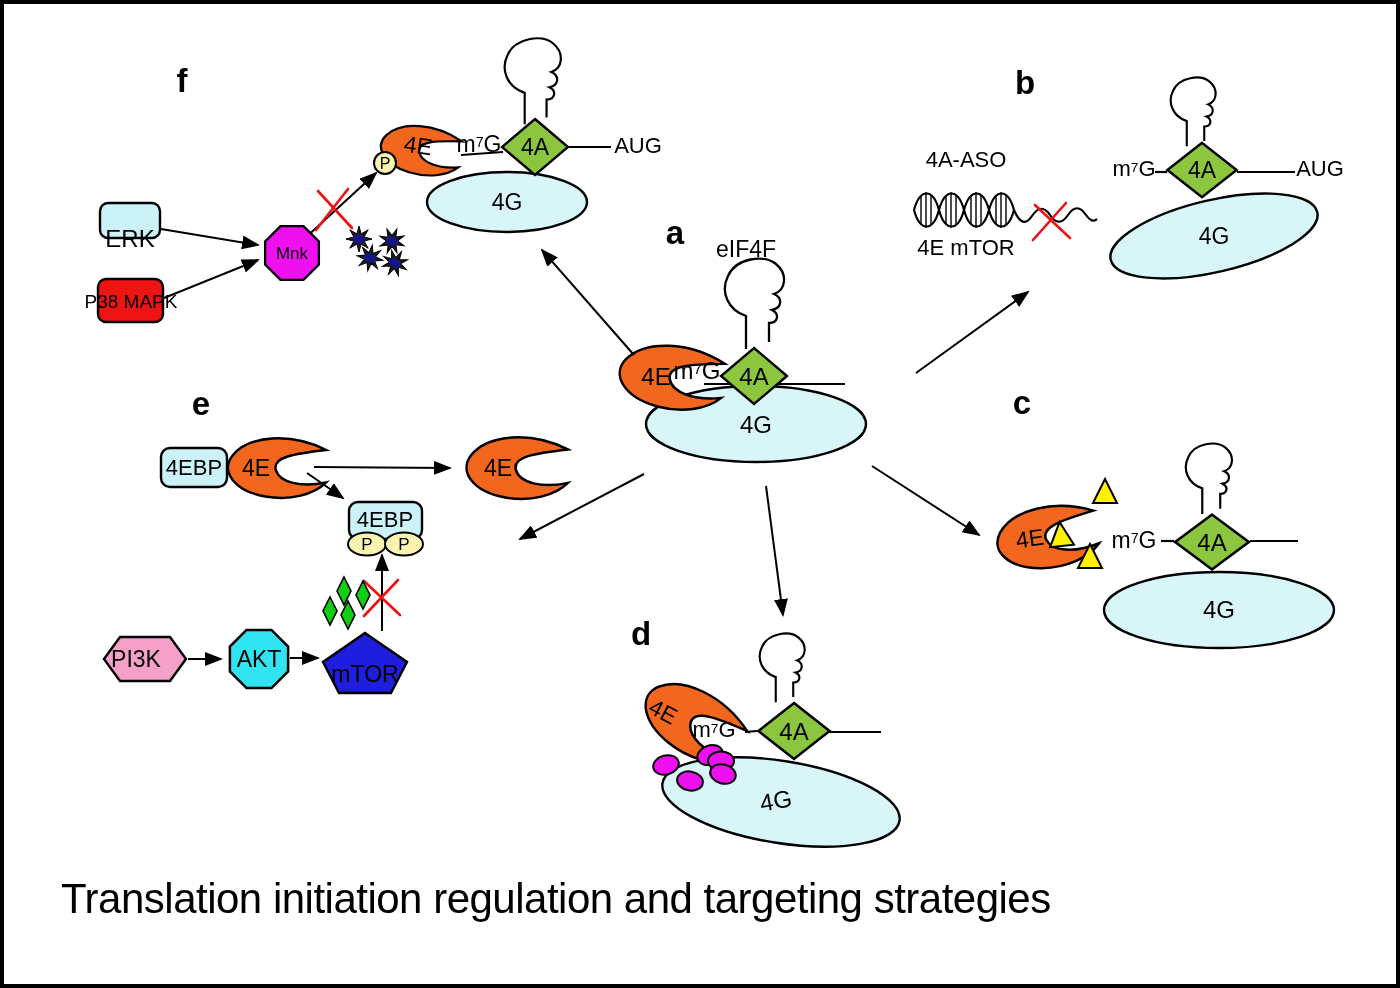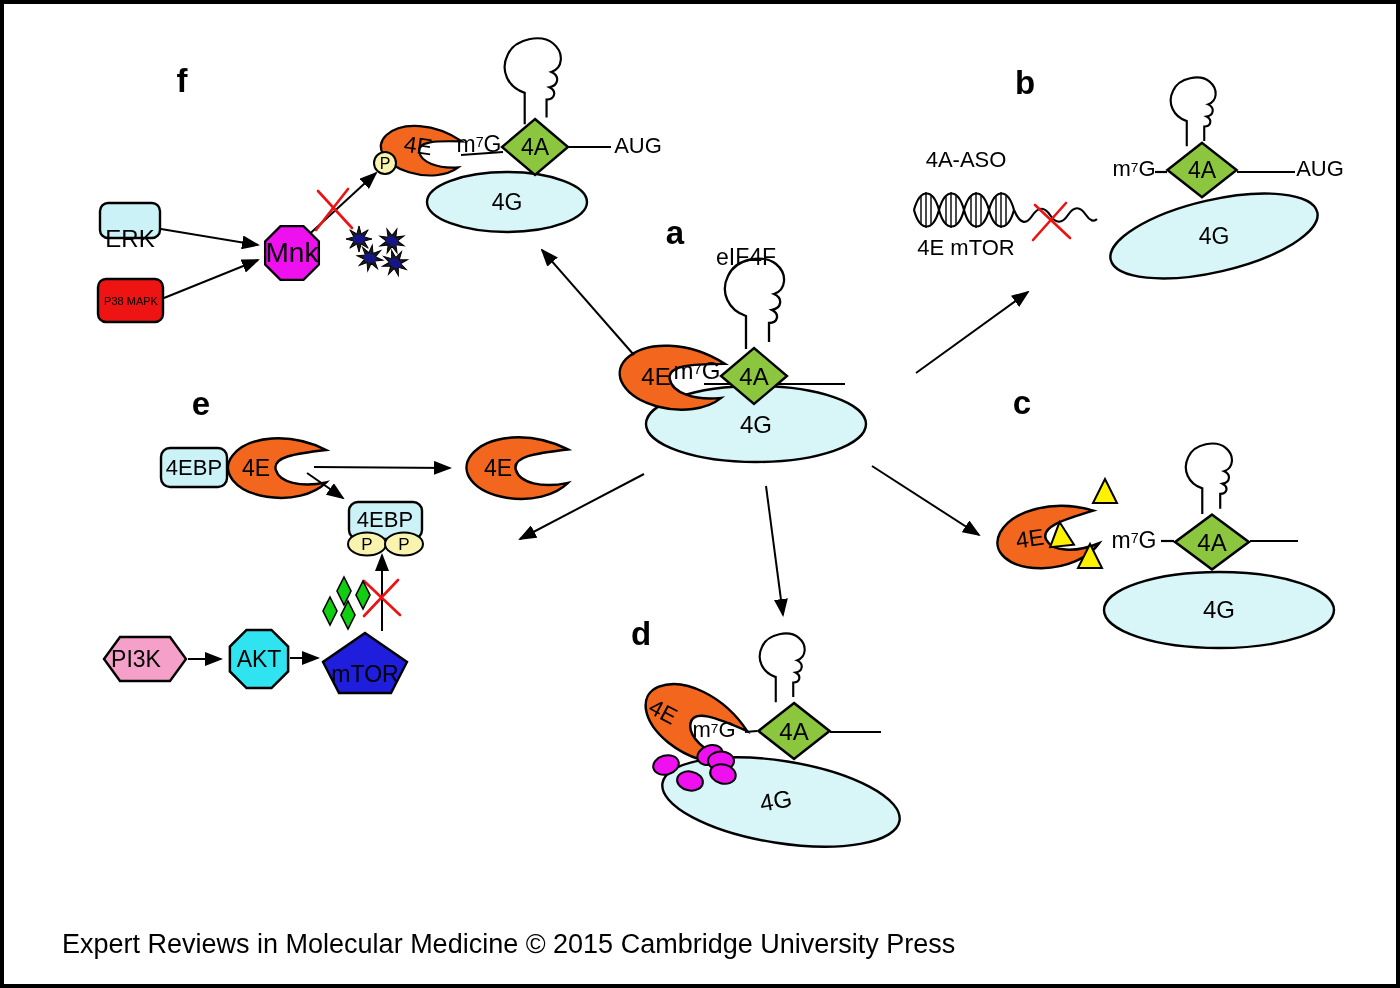--- a/index.html
+++ b/index.html
@@ -8,21 +8,21 @@
     border:4px solid #000;background:#fff;overflow:hidden;
     font-family:"Liberation Sans", sans-serif;color:#000;
   }
   #diagram{position:absolute;left:0;top:0;}
   .lbl{
     position:absolute;white-space:nowrap;color:#000;
     transform:translate(-50%,-50%);font-size:23px;line-height:1;
   }
   .lbl sup{font-size:62%;vertical-align:32%;}
   .panel-letter{font-weight:bold;font-size:33px;}
-  .small{font-size:11px;}
+  .small{font-size:19px;}
   .psz{font-size:16px;}
   .pp{font-size:17px;}
   .sz22{font-size:22px;}
   .sz24{font-size:24px;}
   .rot8{transform:translate(-50%,-50%) rotate(8deg);}
   .rotm8{transform:translate(-50%,-50%) rotate(-8deg);}
   .rot28{transform:translate(-50%,-50%) rotate(28deg);}
   .rotm10{transform:translate(-50%,-50%) rotate(-10deg);}
   #title-text{
     position:absolute;left:57px;top:874px;transform:none;
@@ -166,30 +166,30 @@
     <line x1="184" y1="655" x2="217" y2="655" stroke="#000" stroke-width="2" marker-end="url(#ah)"></line>
     <use href="#octagon" transform="translate(255,655) scale(1.04)" stroke="#000" stroke-width="2.4" fill="#30e3f0"></use>
     <line x1="286" y1="654" x2="314" y2="654" stroke="#000" stroke-width="2" marker-end="url(#ah)"></line>
     <path d="M 0 -31 L 42 -2 L 26 29 L -26 29 L -42 -2 Z" transform="translate(361,660)" stroke="#000" stroke-width="2.4" fill="#1e1edc"></path>
   </g>
 </svg>
 
 <div class="lbl panel-letter" style="left:178px;top:76px">f</div>
 <div class="lbl sz24" style="left:126px;top:235px">ERK</div>
 <div class="lbl small" style="left:127px;top:297px">P38 MAPK</div>
-<div class="lbl" style="left:288px;top:249px;font-size:28px">Mnk</div>
+<div class="lbl" style="left:288px;top:249px;font-size:17px">Mnk</div>
 <div class="lbl psz" style="left:381px;top:160px">P</div>
 <div class="lbl rot8" style="left:414px;top:142px">4E</div>
 <div class="lbl" style="left:475px;top:140px"><span>m</span><sup>7</sup><span>G</span></div>
 <div class="lbl" style="left:531px;top:143px">4A</div>
 <div class="lbl sz22" style="left:634px;top:142px">AUG</div>
 <div class="lbl" style="left:503px;top:198px">4G</div>
 
 <div class="lbl panel-letter" style="left:671px;top:228px">a</div>
-<div class="lbl" style="left:742px;top:253px">eIF4F</div>
+<div class="lbl" style="left:742px;top:245px">eIF4F</div>
 <div class="lbl sz24" style="left:652px;top:373px">4E</div>
 <div class="lbl sz24" style="left:693px;top:367px"><span>m</span><sup>7</sup><span>G</span></div>
 <div class="lbl sz24" style="left:750px;top:373px">4A</div>
 <div class="lbl sz24" style="left:752px;top:421px">4G</div>
 
 <div class="lbl panel-letter" style="left:1021px;top:78px">b</div>
 <div class="lbl sz22" style="left:962px;top:156px">4A-ASO</div>
 <div class="lbl sz22" style="left:962px;top:244px">4E mTOR</div>
 <div class="lbl sz22" style="left:1130px;top:165px"><span>m</span><sup>7</sup><span>G</span></div>
 <div class="lbl" style="left:1198px;top:166px">4A</div>
@@ -212,15 +212,15 @@
 <div class="lbl sz22" style="left:190px;top:464px">4EBP</div>
 <div class="lbl" style="left:252px;top:464px">4E</div>
 <div class="lbl" style="left:494px;top:464px">4E</div>
 <div class="lbl sz22" style="left:381px;top:516px">4EBP</div>
 <div class="lbl pp" style="left:363px;top:540px">P</div>
 <div class="lbl pp" style="left:400px;top:540px">P</div>
 <div class="lbl" style="left:132px;top:655px">PI3K</div>
 <div class="lbl" style="left:255px;top:655px">AKT</div>
 <div class="lbl" style="left:361px;top:670px">mTOR</div>
 
-<div class="lbl" id="credit-text">Expert Reviews in Molecular Medicine © 2015 Cambridge University Press</div>
+<div class="lbl" id="title-text">Translation initiation regulation and targeting strategies</div>
 
 </div>
 
 </body></html>

